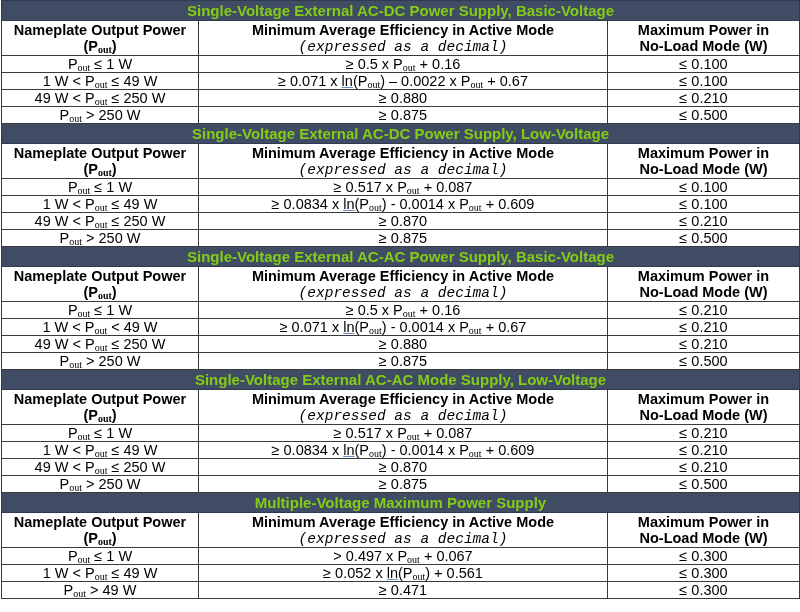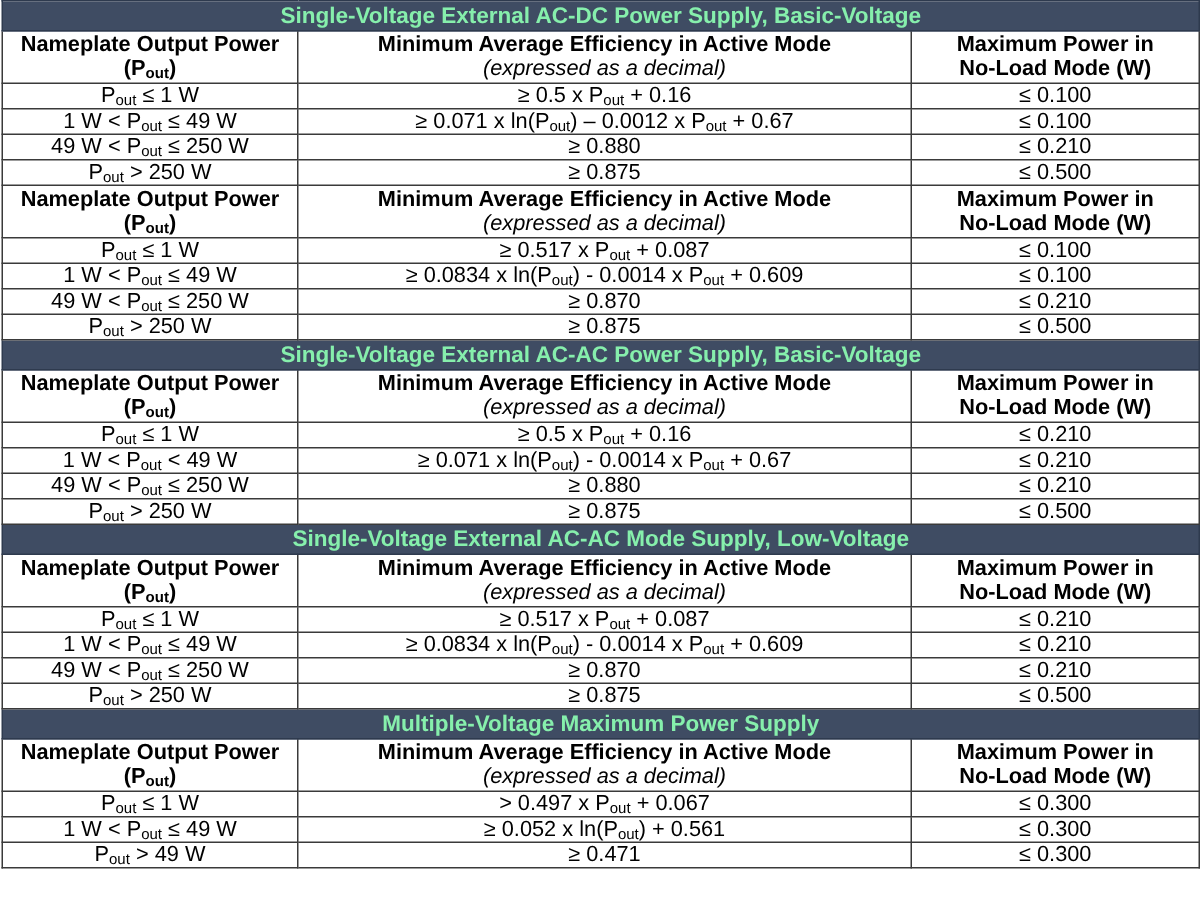--- a/index.html
+++ b/index.html
@@ -3,26 +3,26 @@
 <meta charset="utf-8">
 <style>
   html, body { margin: 0; padding: 0; background: #ffffff; }
   body { width: 800px; height: 612px; overflow: hidden; font-family: "Liberation Sans", sans-serif; color: #000; }
   .doc { position: relative; width: 798px; margin-left: 1px; }
   table.spec { border-collapse: collapse; width: 798px; table-layout: fixed; }
   table.spec col.c1 { width: 197px; }
   table.spec col.c2 { width: 409px; }
   table.spec col.c3 { width: 192px; }
   table.spec td { border: 1px solid #3a3a3a; padding: 0; text-align: center; vertical-align: middle; font-size: 14.5px; line-height: 16px; white-space: nowrap; }
-  tr.title td { background: #3f4c63; color: #86efac; font-weight: bold; font-size: 15px; height: 19px; line-height: 19px; border-color: #2e3a4e; }
+  tr.title td { background: #3f4c63; color: #84cc16; font-weight: bold; font-size: 15px; height: 19px; line-height: 19px; border-color: #2e3a4e; }
   tr.head td { height: 34px; font-weight: bold; line-height: 16px; }
-  tr.head td .ital { font-weight: normal; font-style: italic; }
+  tr.head td .ital { font-weight: normal; font-style: italic; font-family: Liberation Mono, monospace; }
   tr.row td { height: 16px; line-height: 16px; }
-  sub { font-size: 10px; vertical-align: -2px; line-height: 0; }
-  .ln { text-decoration-color: #6a8cc8; }
+  sub { font-size: 10px; vertical-align: -2px; line-height: 0; font-family: Liberation Serif, serif; }
+  .ln { text-decoration: underline; text-decoration-color: #6a8cc8; }
 </style>
 </head>
 <body>
 
 <div class="doc">
   <table class="spec" id="spec-table">
     <colgroup>
         <col class="c1">
         <col class="c2">
         <col class="c3">
@@ -36,32 +36,35 @@
           <td><span>Minimum Average Efficiency in Active Mode</span><br><span class="ital">(expressed as a decimal)</span></td>
           <td><span>Maximum Power in</span><br><span>No-Load Mode (W)</span></td>
         </tr>
         <tr class="row">
           <td><span>P</span><sub>out</sub><span> ≤ 1 W</span></td>
           <td><span>≥ 0.5 x P</span><sub>out</sub><span> + 0.16</span></td>
           <td>≤ 0.100</td>
         </tr>
         <tr class="row">
           <td><span>1 W &lt; </span><span>P</span><sub>out</sub><span> ≤ 49 W</span></td>
-          <td><span>≥ 0.071 x </span><span class="ln">ln</span><span>(P</span><sub>out</sub><span>) – 0.0012 x P</span><sub>out</sub><span> + 0.67</span></td>
+          <td><span>≥ 0.071 x </span><span class="ln">ln</span><span>(P</span><sub>out</sub><span>) – 0.0022 x P</span><sub>out</sub><span> + 0.67</span></td>
           <td>≤ 0.100</td>
         </tr>
         <tr class="row">
           <td><span>49 W &lt; </span><span>P</span><sub>out</sub><span> ≤ 250 W</span></td>
           <td><span>≥ 0.880</span></td>
           <td>≤ 0.210</td>
         </tr>
         <tr class="row">
           <td><span>P</span><sub>out</sub><span> &gt; 250 W</span></td>
           <td><span>≥ 0.875</span></td>
           <td>≤ 0.500</td>
+        </tr>
+        <tr class="title">
+          <td colspan="3">Single-Voltage External AC-DC Power Supply, Low-Voltage</td>
         </tr>
         <tr class="head">
           <td><span>Nameplate Output Power</span><br><span>(P</span><sub>out</sub><span>)</span></td>
           <td><span>Minimum Average Efficiency in Active Mode</span><br><span class="ital">(expressed as a decimal)</span></td>
           <td><span>Maximum Power in</span><br><span>No-Load Mode (W)</span></td>
         </tr>
         <tr class="row">
           <td><span>P</span><sub>out</sub><span> ≤ 1 W</span></td>
           <td><span>≥ 0.517 x P</span><sub>out</sub><span> + 0.087</span></td>
           <td>≤ 0.100</td>

